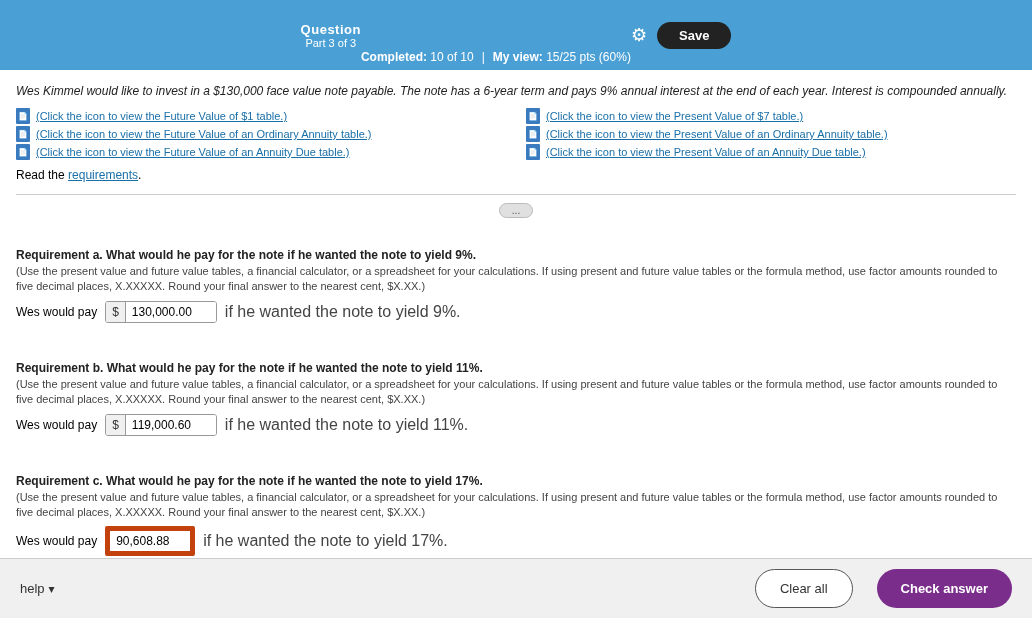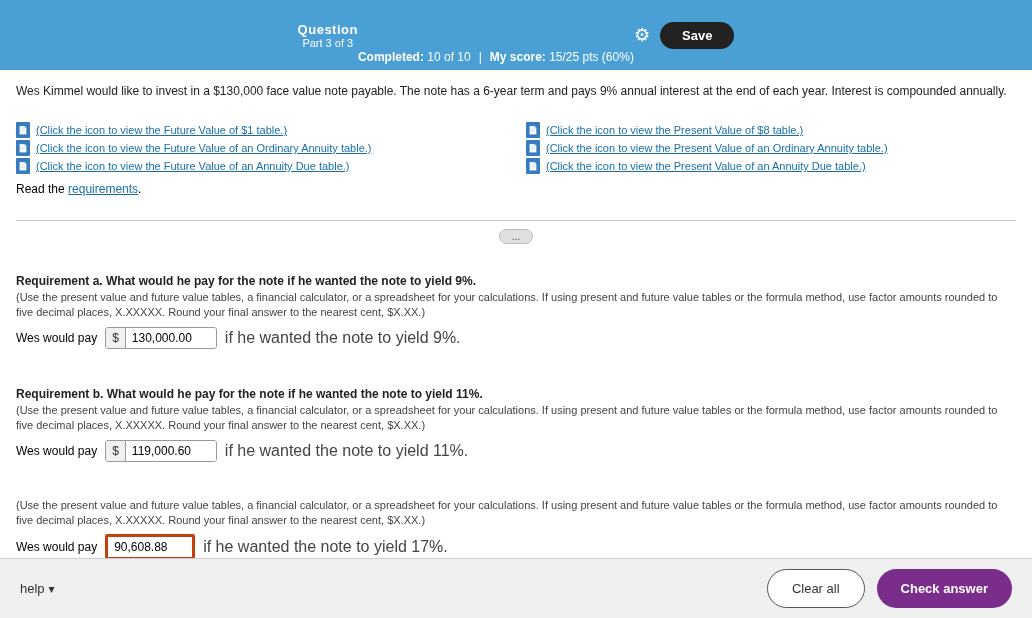--- a/index.html
+++ b/index.html
@@ -75,21 +75,22 @@
       padding: 12px 16px 8px 16px;
       display: flex;
       flex-direction: column;
     }
 
     
     .question-text {
       font-size: 12px;
       color: #222;
       line-height: 1.5;
-      margin-bottom: 22px;
+      margin-bottom: 8px;
+      font-style: italic;
     }
 
     
     .tables-grid {
       display: grid;
       grid-template-columns: 1fr 1fr;
       gap: 2px 20px;
       margin-bottom: 6px;
       font-size: 11px;
     }
@@ -114,21 +115,21 @@
     }
     .table-link-row span {
       color: #1a6fa8;
       text-decoration: underline;
       cursor: pointer;
       font-size: 11px;
     }
 
     .requirements-row {
       font-size: 12px;
-      margin-bottom: 16px;
+      margin-bottom: 4px;
     }
     .requirements-row a {
       color: #1a6fa8;
       text-decoration: underline;
     }
 
     
     .divider {
       border: none;
       border-top: 1px solid #ccc;
@@ -192,21 +193,21 @@
       color: #333;
     }
     .answer-input {
       border: none;
       outline: none;
       padding: 3px 6px;
       font-size: 12px;
       width: 90px;
     }
     .answer-input-plain {
-      border: 3px solid #c2410c;
+      border: 5px solid #c2410c;
       border-radius: 2px;
       padding: 3px 6px;
       font-size: 12px;
       width: 90px;
       outline: none;
     }
     .answer-suffix {
       font-size: 16px;
       color: #444;
     }
@@ -226,21 +227,21 @@
       color: #333;
       display: flex;
       align-items: center;
       gap: 4px;
     }
     .footer-left .arrow {
       font-size: 12px;
     }
     .footer-right {
       display: flex;
-      gap: 12px;
+      gap: 24px;
     }
     .clear-all-btn {
       background: white;
       border: 1.5px solid #555;
       border-radius: 20px;
       padding: 8px 24px;
       font-size: 13px;
       cursor: pointer;
       color: #333;
     }
@@ -263,21 +264,21 @@
     <span class="question-label">Question</span>
     <span class="part-label">Part 3 of 3</span>
   </div>
   <div class="header-center">
     <span>
       <strong>Completed:</strong>
       <span>10 of 10</span>
     </span>
     <span>|</span>
     <span>
-      <strong>My score:</strong>
+      <strong>My view:</strong>
       <span>15/25 pts (60%)</span>
     </span>
   </div>
   <div class="header-right">
     <button class="gear-btn">⚙</button>
     <button class="save-btn">Save</button>
   </div>
 </div>
 
 <div class="main-content">
@@ -295,21 +296,21 @@
         <span>(Click the icon to view the Future Value of an Ordinary Annuity table.)</span>
       </div>
       <div class="table-link-row">
         <div class="doc-icon">📄</div>
         <span>(Click the icon to view the Future Value of an Annuity Due table.)</span>
       </div>
     </div>
     <div>
       <div class="table-link-row">
         <div class="doc-icon">📄</div>
-        <span>(Click the icon to view the Present Value of $8 table.)</span>
+        <span>(Click the icon to view the Present Value of $7 table.)</span>
       </div>
       <div class="table-link-row">
         <div class="doc-icon">📄</div>
         <span>(Click the icon to view the Present Value of an Ordinary Annuity table.)</span>
       </div>
       <div class="table-link-row">
         <div class="doc-icon">📄</div>
         <span>(Click the icon to view the Present Value of an Annuity Due table.)</span>
       </div>
     </div>
@@ -350,20 +351,23 @@
       <span>Wes would pay</span>
       <div class="answer-input-wrapper">
         <span class="answer-input-prefix">$</span>
         <input class="answer-input" type="text" value="119,000.60" style="">
       </div>
       <span class="answer-suffix">if he wanted the note to yield 11%.</span>
     </div>
   </div>
 
   <div class="requirement-block">
+    <p class="requirement-title">
+      <strong>Requirement c. What would he pay for the note if he wanted the note to yield 17%.</strong>
+    </p>
     <p class="requirement-desc">(Use the present value and future value tables, a financial calculator, or a spreadsheet for your calculations. If using present and future value tables or the formula method, use factor amounts rounded to five decimal places, X.XXXXX. Round your final answer to the nearest cent, $X.XX.)</p>
     <div class="answer-row">
       <span>Wes would pay</span>
       <input class="answer-input-plain" type="text" value="90,608.88" style="">
       <span class="answer-suffix">if he wanted the note to yield 17%.</span>
     </div>
   </div>
 
 </div>
 

